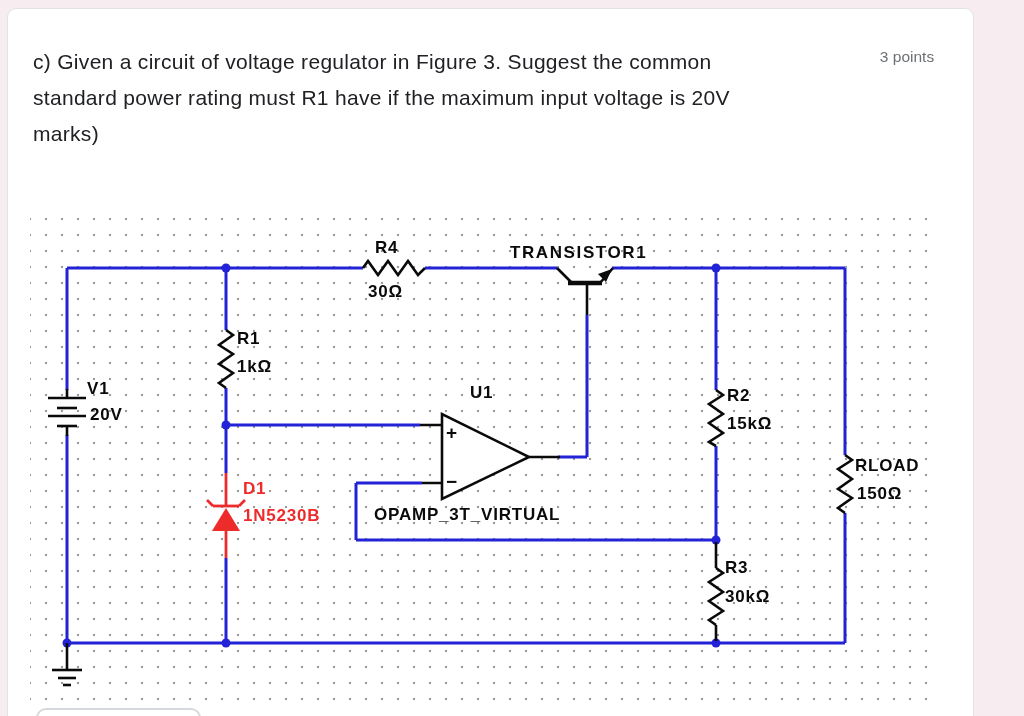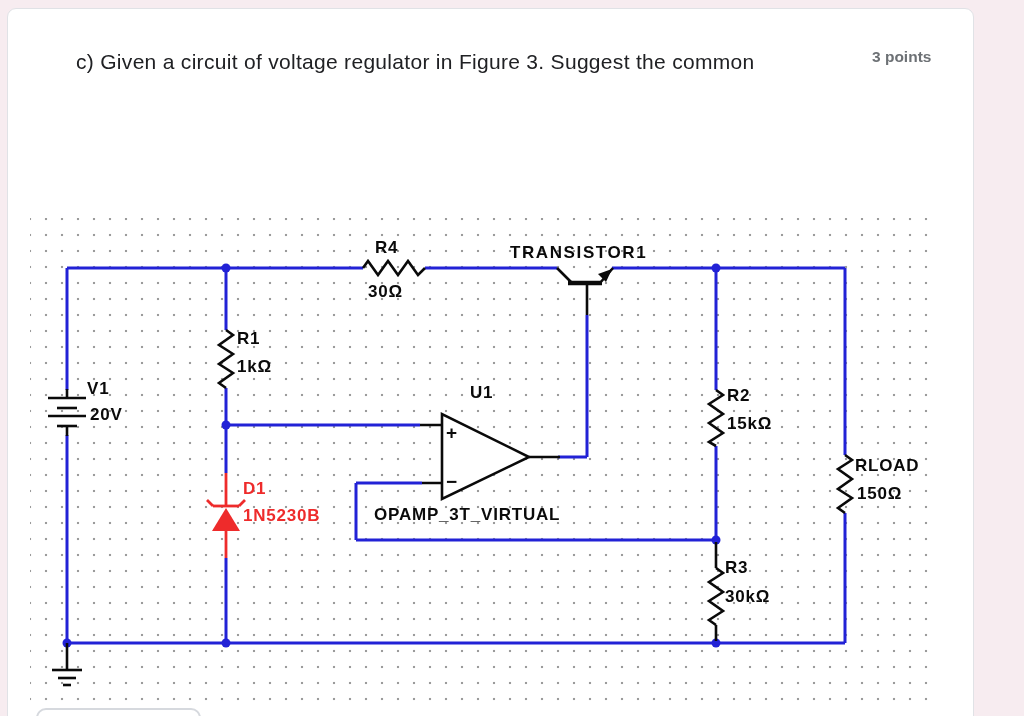--- a/index.html
+++ b/index.html
@@ -8,26 +8,26 @@
     background:#f7ecf0;
     font-family:"Liberation Sans",sans-serif;
   }
   .card{
     position:absolute;left:7px;top:8px;width:967px;height:760px;
     background:#ffffff;border:1px solid #e0e2e6;border-radius:9px;
     box-sizing:border-box;z-index:0;
   }
   .question{
     position:absolute;left:33px;top:44px;width:840px;z-index:2;
-    font-size:21px;letter-spacing:.3px;color:#202124;margin-left:43px;
+    font-size:21px;letter-spacing:.3px;color:#202124;
   }
   .question .qline{height:36px;line-height:36px;white-space:nowrap;}
   .points{
     position:absolute;left:872px;top:48px;width:70px;z-index:2;
-    font-size:15.5px;color:#6d7175;text-align:left;white-space:nowrap;font-weight:bold;
+    font-size:15.5px;color:#6d7175;text-align:center;white-space:nowrap;
   }
   .schematic{
     position:absolute;left:30px;top:218px;width:905px;height:485px;z-index:1;
     background-image:radial-gradient(circle,#9b9b9b 1.15px,rgba(0,0,0,0) 1.6px);
     background-size:16px 16px;background-position:8px 9px;
   }
   .schematic svg{display:block;}
   
   .w{stroke:var(--wire-color,#2222d6);stroke-width:3;fill:none;}
   .k{stroke:var(--comp-color,#0a0a0a);stroke-width:2.6;fill:none;}
@@ -48,20 +48,22 @@
     background:#ffffff;border:2px solid #d6d9de;border-radius:10px;box-sizing:border-box;
   }
 </style>
 </head>
 <body>
 
 <div class="card"></div>
 
 <div class="question">
   <div class="qline">c) Given a circuit of voltage regulator in Figure 3. Suggest the common</div>
+  <div class="qline">standard power rating must R1 have if the maximum input voltage is 20V</div>
+  <div class="qline">marks)</div>
 </div>
 
 <div class="points">3 points</div>
 
 <div class="schematic">
   <svg width="905" height="485" viewBox="0 0 905 485" xmlns="http://www.w3.org/2000/svg">
 
     <g>
       <path class="w" d="M37,50 H333 M395,50 H527 M582,50 H815"></path>
       <path class="w" d="M37,50 V172"></path>

